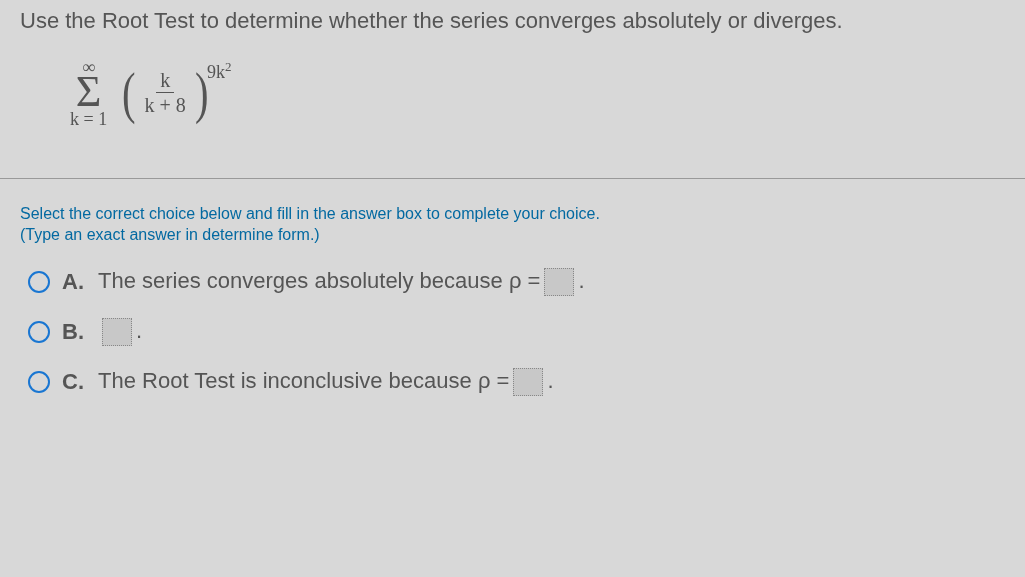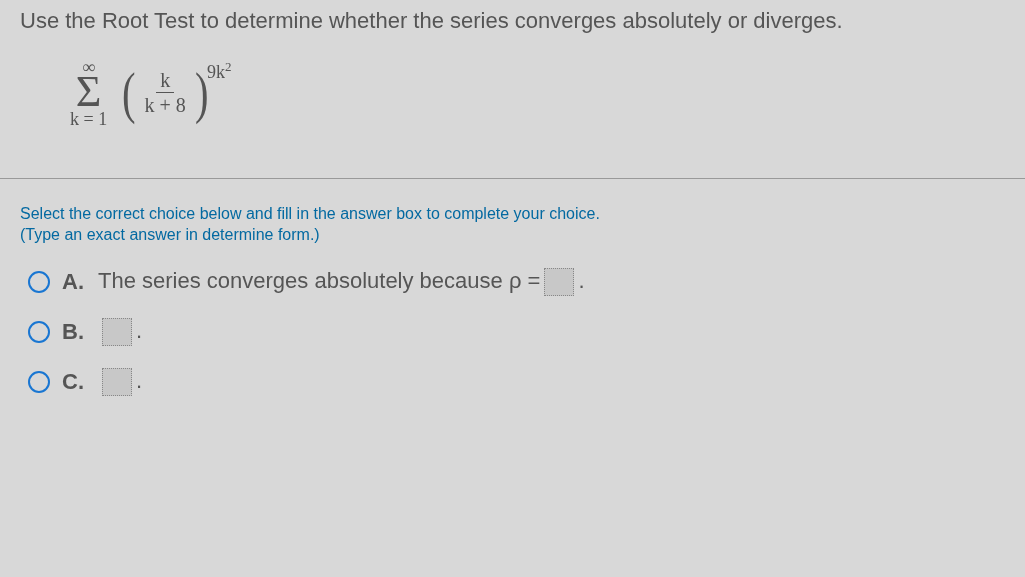--- a/index.html
+++ b/index.html
@@ -184,18 +184,19 @@
     <span class="choice-text">
       <span class="answer-box"></span>
       <span>.</span>
     </span>
   </div>
 
   <div class="choice-row">
     <div class="radio-circle"></div>
     <span class="choice-letter">C.</span>
     <span class="choice-text">
+      <span>The Root Test is inconclusive because ρ =</span>
       <span class="answer-box"></span>
       <span>.</span>
     </span>
   </div>
 
 </div>
 
 </body></html>

